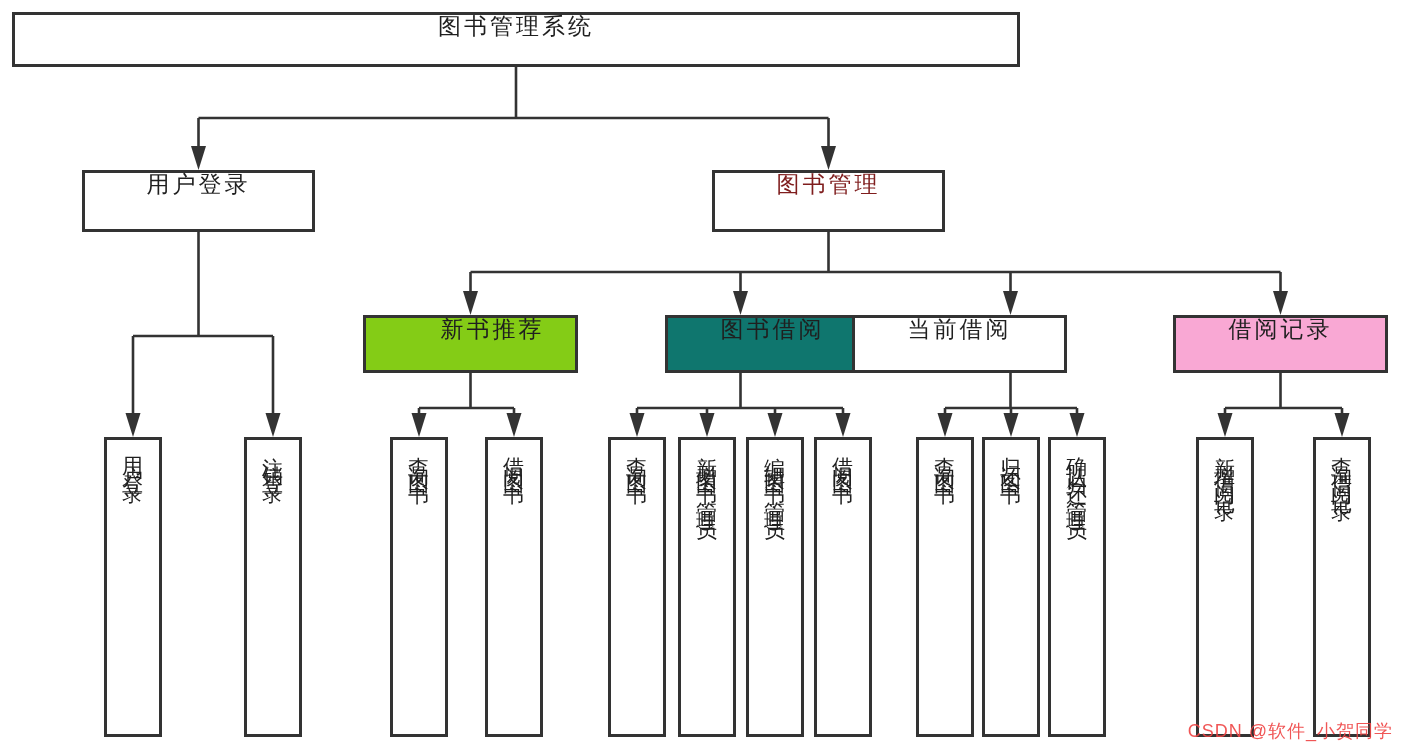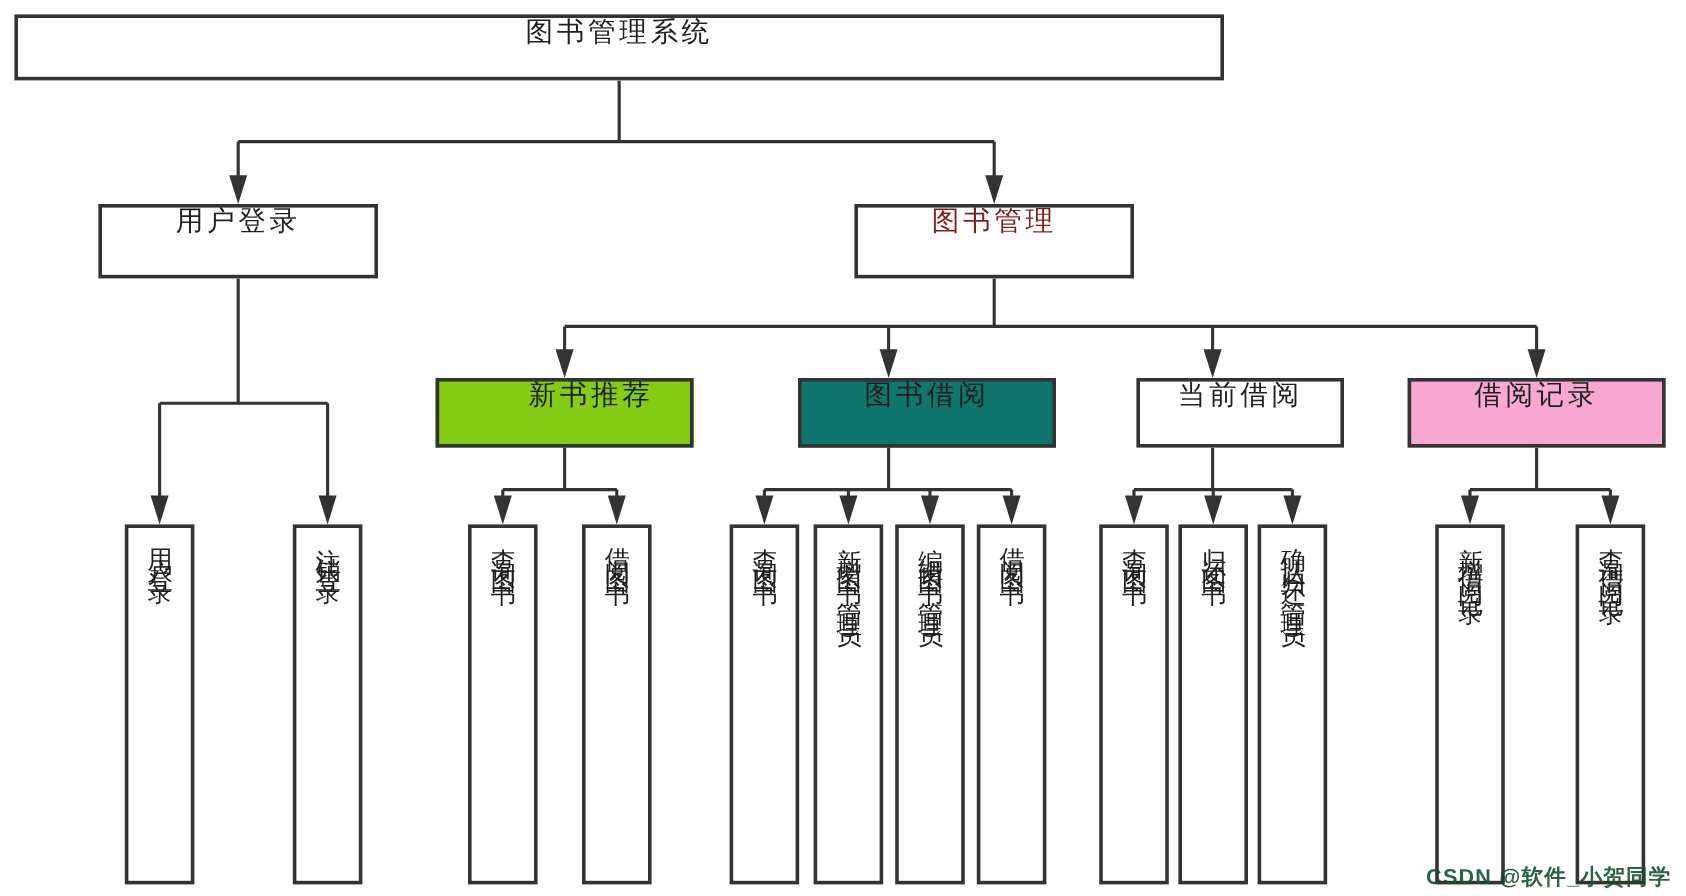--- a/index.html
+++ b/index.html
@@ -88,21 +88,21 @@
       </div>
       <div class="node h" style="left: 712px; top: 170px; width: 233px; height: 62px; border-color: rgb(51, 51, 51); background: rgb(255, 255, 255); color: #7f1d1d;">
         <span class="lbl">图书管理</span>
       </div>
       <div class="node h" style="left: 363px; top: 315px; width: 215px; height: 58px; border-color: rgb(51, 51, 51); background: #84cc16; color: rgb(31, 31, 31); padding-left: 44px;">
         <span class="lbl">新书推荐</span>
       </div>
       <div class="node h" style="left: 633px; top: 315px; width: 215px; height: 58px; border-color: rgb(51, 51, 51); background: #0f766e; color: rgb(31, 31, 31); margin-left: 32px;">
         <span class="lbl">图书借阅</span>
       </div>
-      <div class="node h" style="left: 947px; top: 315px; width: 173px; height: 58px; border-color: rgb(51, 51, 51); background: rgb(255, 255, 255); color: rgb(31, 31, 31);">
+      <div class="node h" style="left: 852px; top: 315px; width: 215px; height: 58px; border-color: rgb(51, 51, 51); background: rgb(255, 255, 255); color: rgb(31, 31, 31);">
         <span class="lbl">当前借阅</span>
       </div>
       <div class="node h" style="left: 1173px; top: 315px; width: 215px; height: 58px; border-color: rgb(51, 51, 51); background: #f9a8d4; color: rgb(31, 31, 31);">
         <span class="lbl">借阅记录</span>
       </div>
       <div class="node v" style="left: 104px; top: 437px; width: 58px; height: 300px; border-color: rgb(51, 51, 51); background: rgb(255, 255, 255); color: rgb(31, 31, 31);">
         <span class="lbl">用户登录</span>
       </div>
       <div class="node v" style="left: 244px; top: 437px; width: 58px; height: 300px; border-color: rgb(51, 51, 51); background: rgb(255, 255, 255); color: rgb(31, 31, 31);">
         <span class="lbl">注销登录</span>
@@ -134,14 +134,14 @@
       <div class="node v" style="left: 1048px; top: 437px; width: 58px; height: 300px; border-color: rgb(51, 51, 51); background: rgb(255, 255, 255); color: rgb(31, 31, 31);">
         <span class="lbl">确认归还（管理员）</span>
       </div>
       <div class="node v" style="left: 1196px; top: 437px; width: 58px; height: 300px; border-color: rgb(51, 51, 51); background: rgb(255, 255, 255); color: rgb(31, 31, 31);">
         <span class="lbl">新增借阅记录</span>
       </div>
       <div class="node v" style="left: 1313px; top: 437px; width: 58px; height: 300px; border-color: rgb(51, 51, 51); background: rgb(255, 255, 255); color: rgb(31, 31, 31);">
         <span class="lbl">查询借阅记录</span>
       </div>
     </div>
-  <div class="watermark" style="color: #14532d; font-weight: bold;">CSDN @软件_小贺同学</div>
+  <div class="watermark" style="color: #ef4444;">CSDN @软件_小贺同学</div>
 </div>
 
 </body></html>

